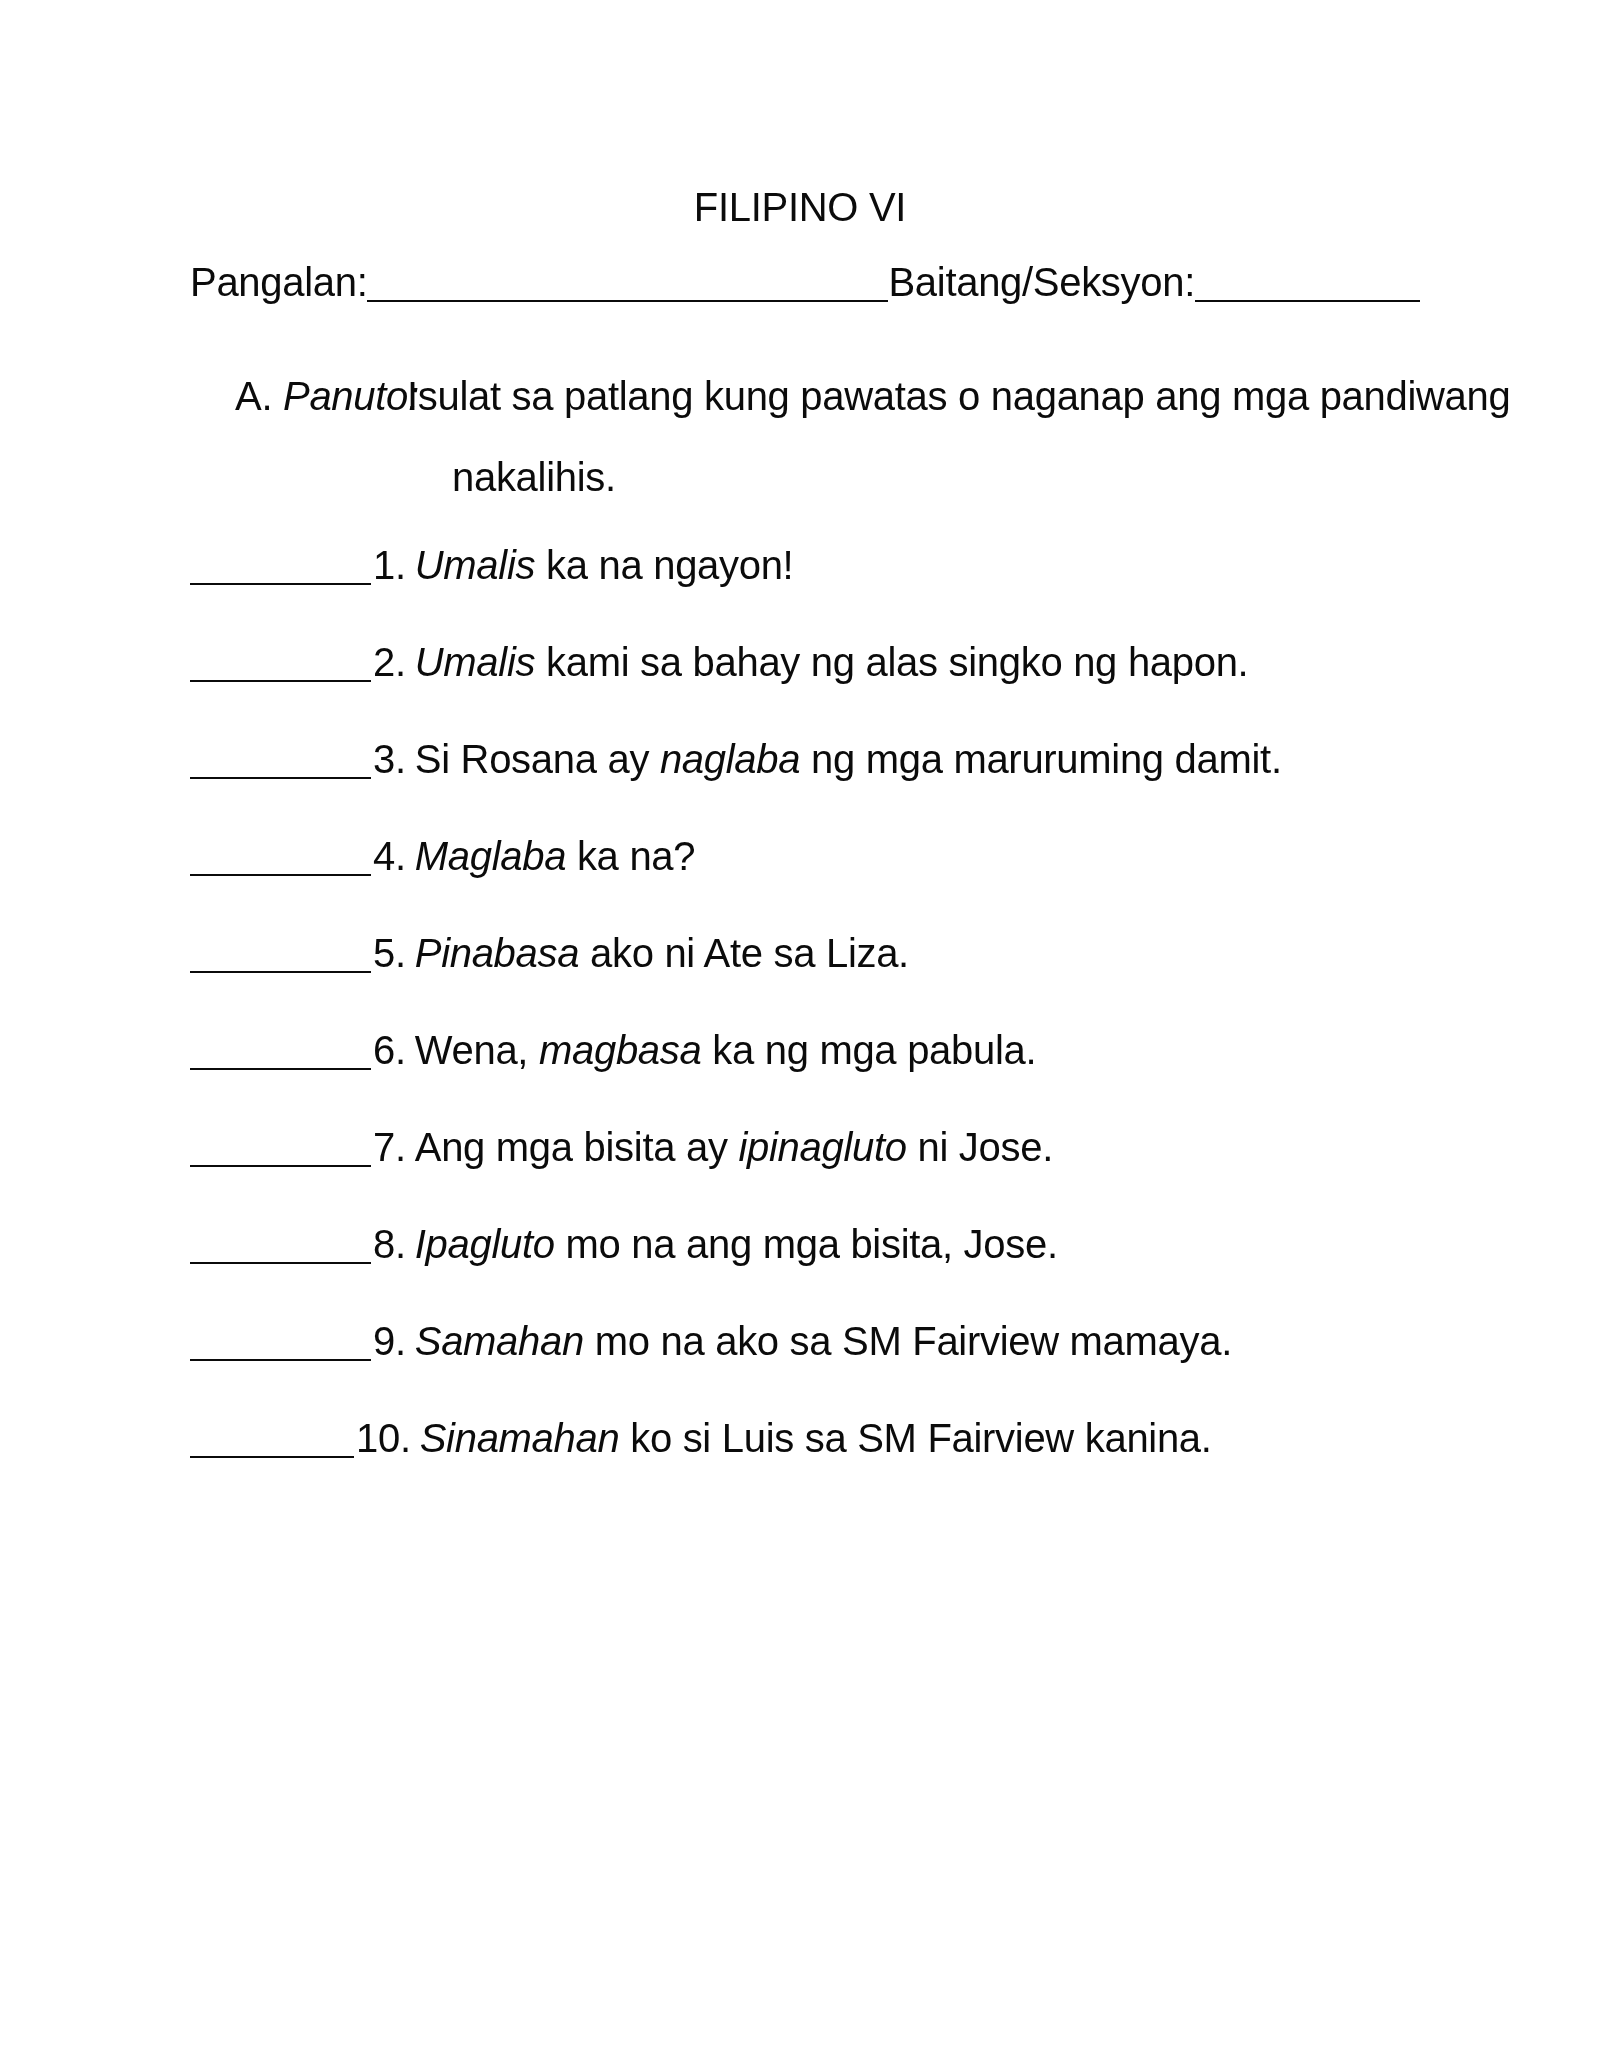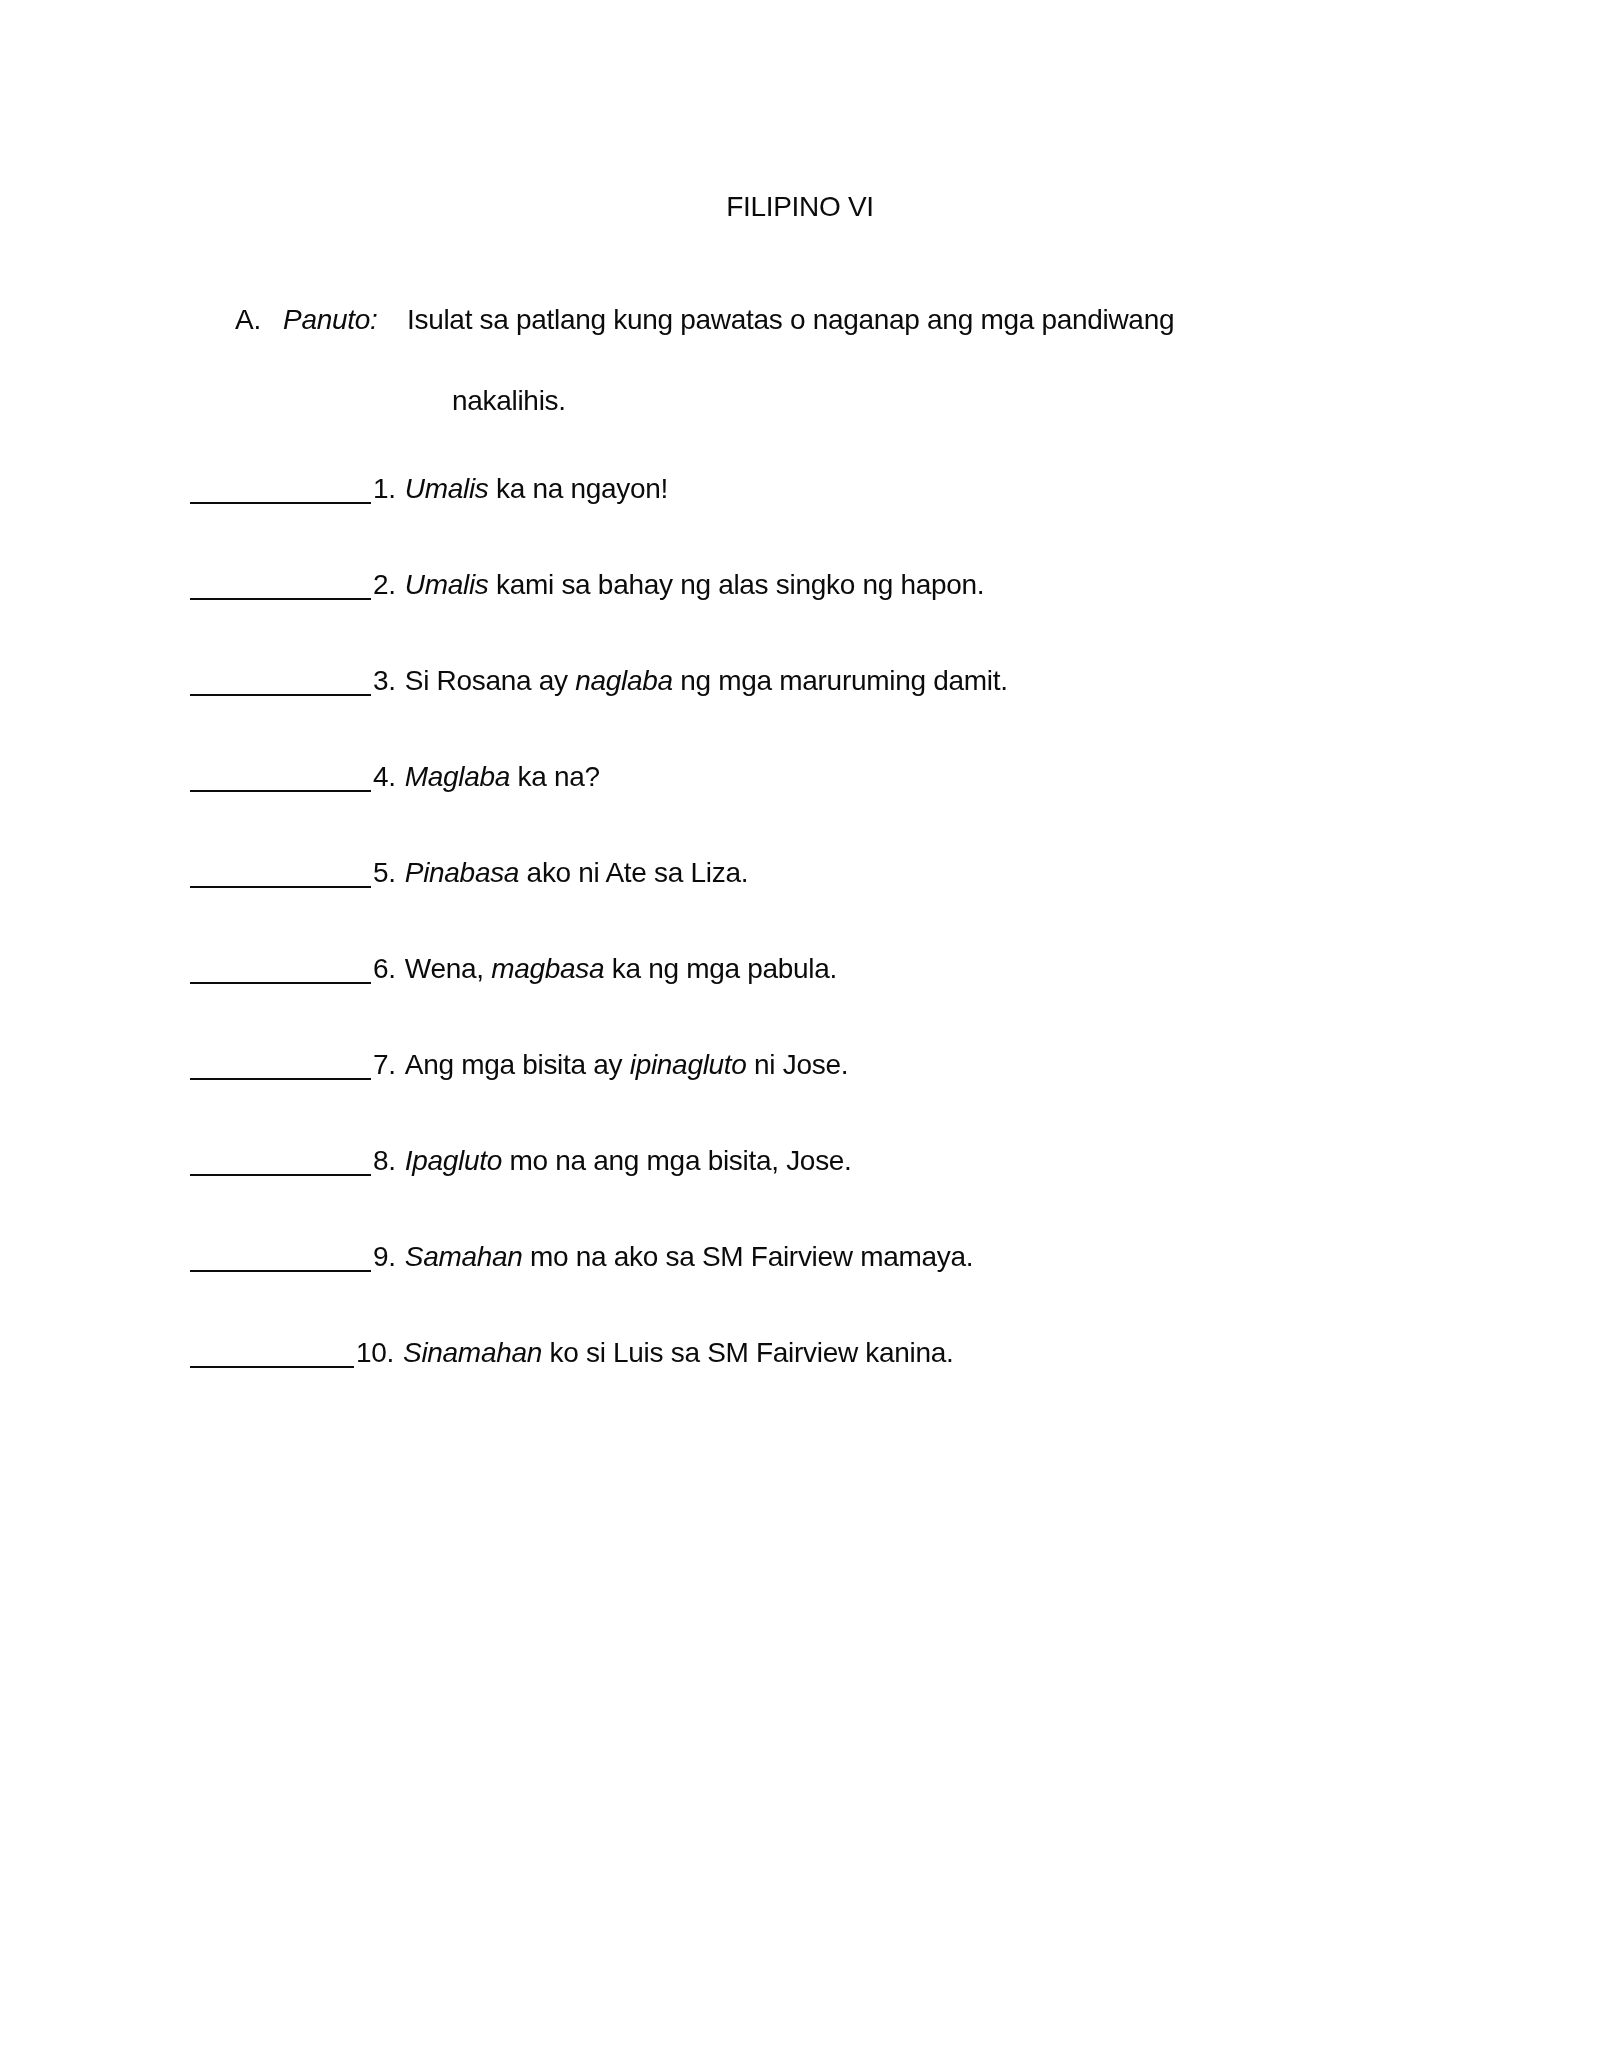--- a/index.html
+++ b/index.html
@@ -8,21 +8,21 @@
     background: #ffffff;
   }
   .page {
     position: relative;
     width: 1600px;
     height: 2071px;
     background: #ffffff;
     box-sizing: border-box;
     padding: 188px 190px 0 190px;
     font-family: "Liberation Sans", sans-serif;
-    font-size: 28px;
+    font-size: 40px;
     letter-spacing: -0.3px;
     color: #0b0b0b;
   }
   .title {
     text-align: center;
     line-height: 38px;
     white-space: nowrap;
   }
   .name-line {
     margin-top: 37px;
@@ -73,20 +73,21 @@
   }
   .verb { font-style: italic; }
 </style>
 </head>
 <body>
 
 <div class="page">
 
   <div class="title">FILIPINO VI</div>
 
+  <div class="name-line"><span>Pangalan:</span><span class="blank blank-name"></span><span>Baitang/Seksyon:</span><span class="blank blank-section"></span></div>
 
   <div class="instruction">
     <div class="instr-line1"><span class="instr-marker">A.</span><span class="instr-label">Panuto:</span><span>Isulat sa patlang kung pawatas o naganap ang mga pandiwang</span></div>
     <div class="instr-line2">nakalihis.</div>
   </div>
 
   <div class="items">
 
     <div class="item-row"><span class="blank item-blank"></span><span class="item-num">1.</span><span></span><span class="verb">Umalis</span><span> ka na ngayon!</span></div>
 

